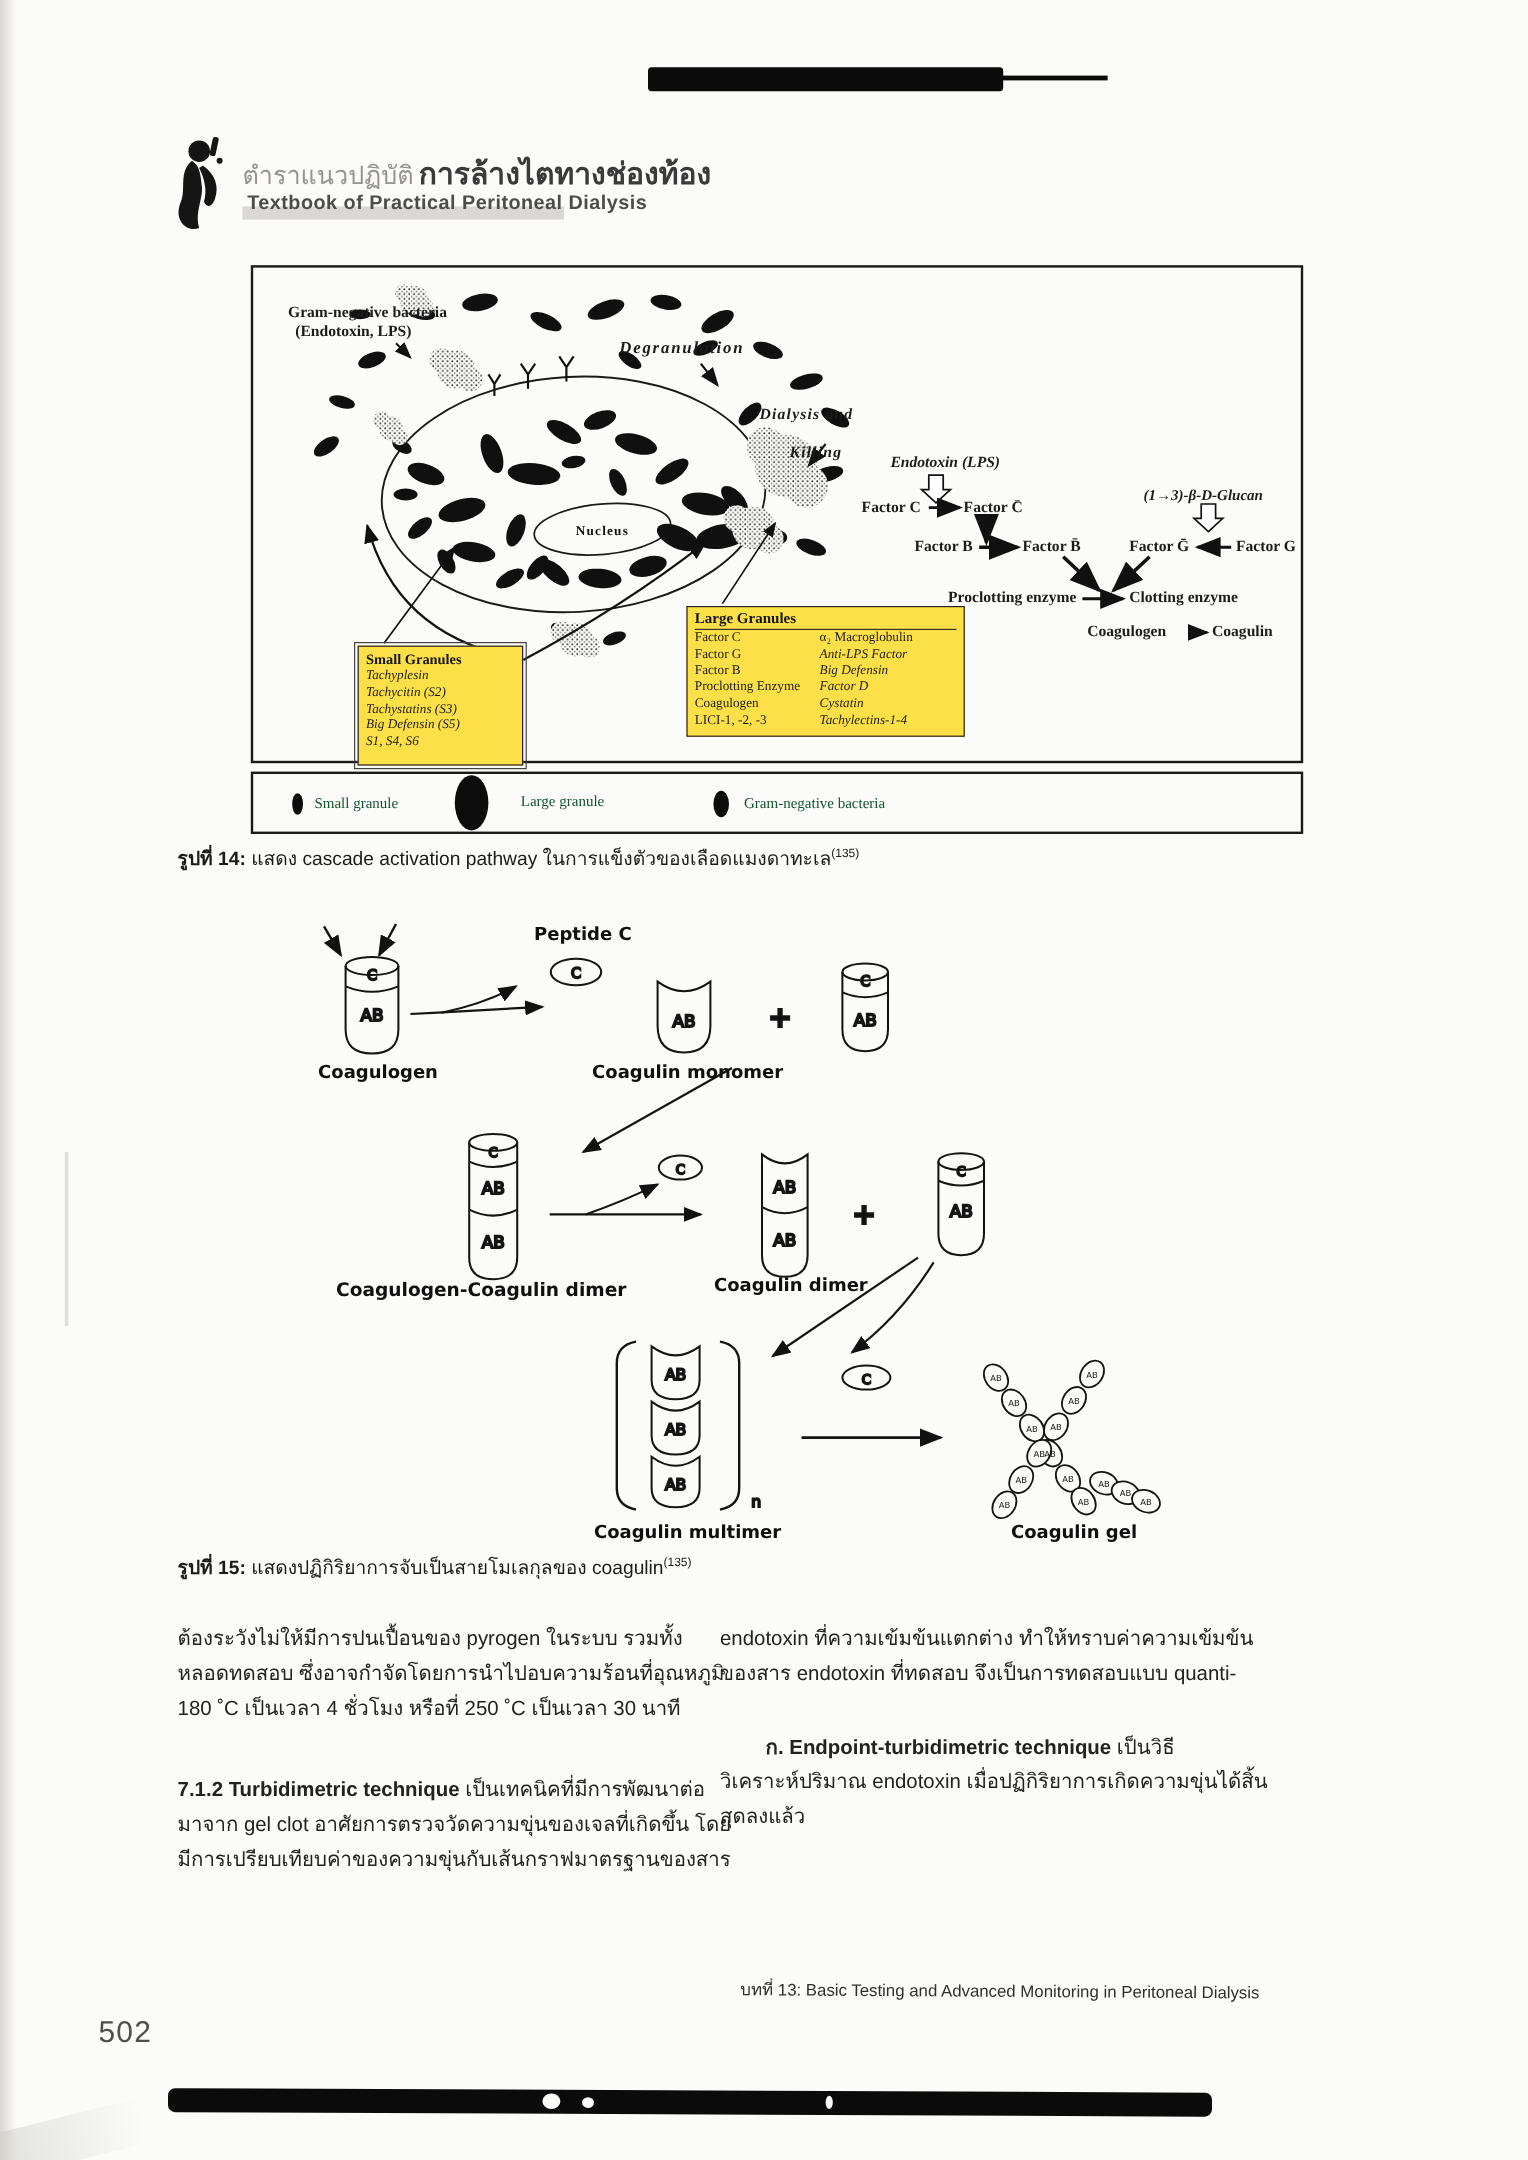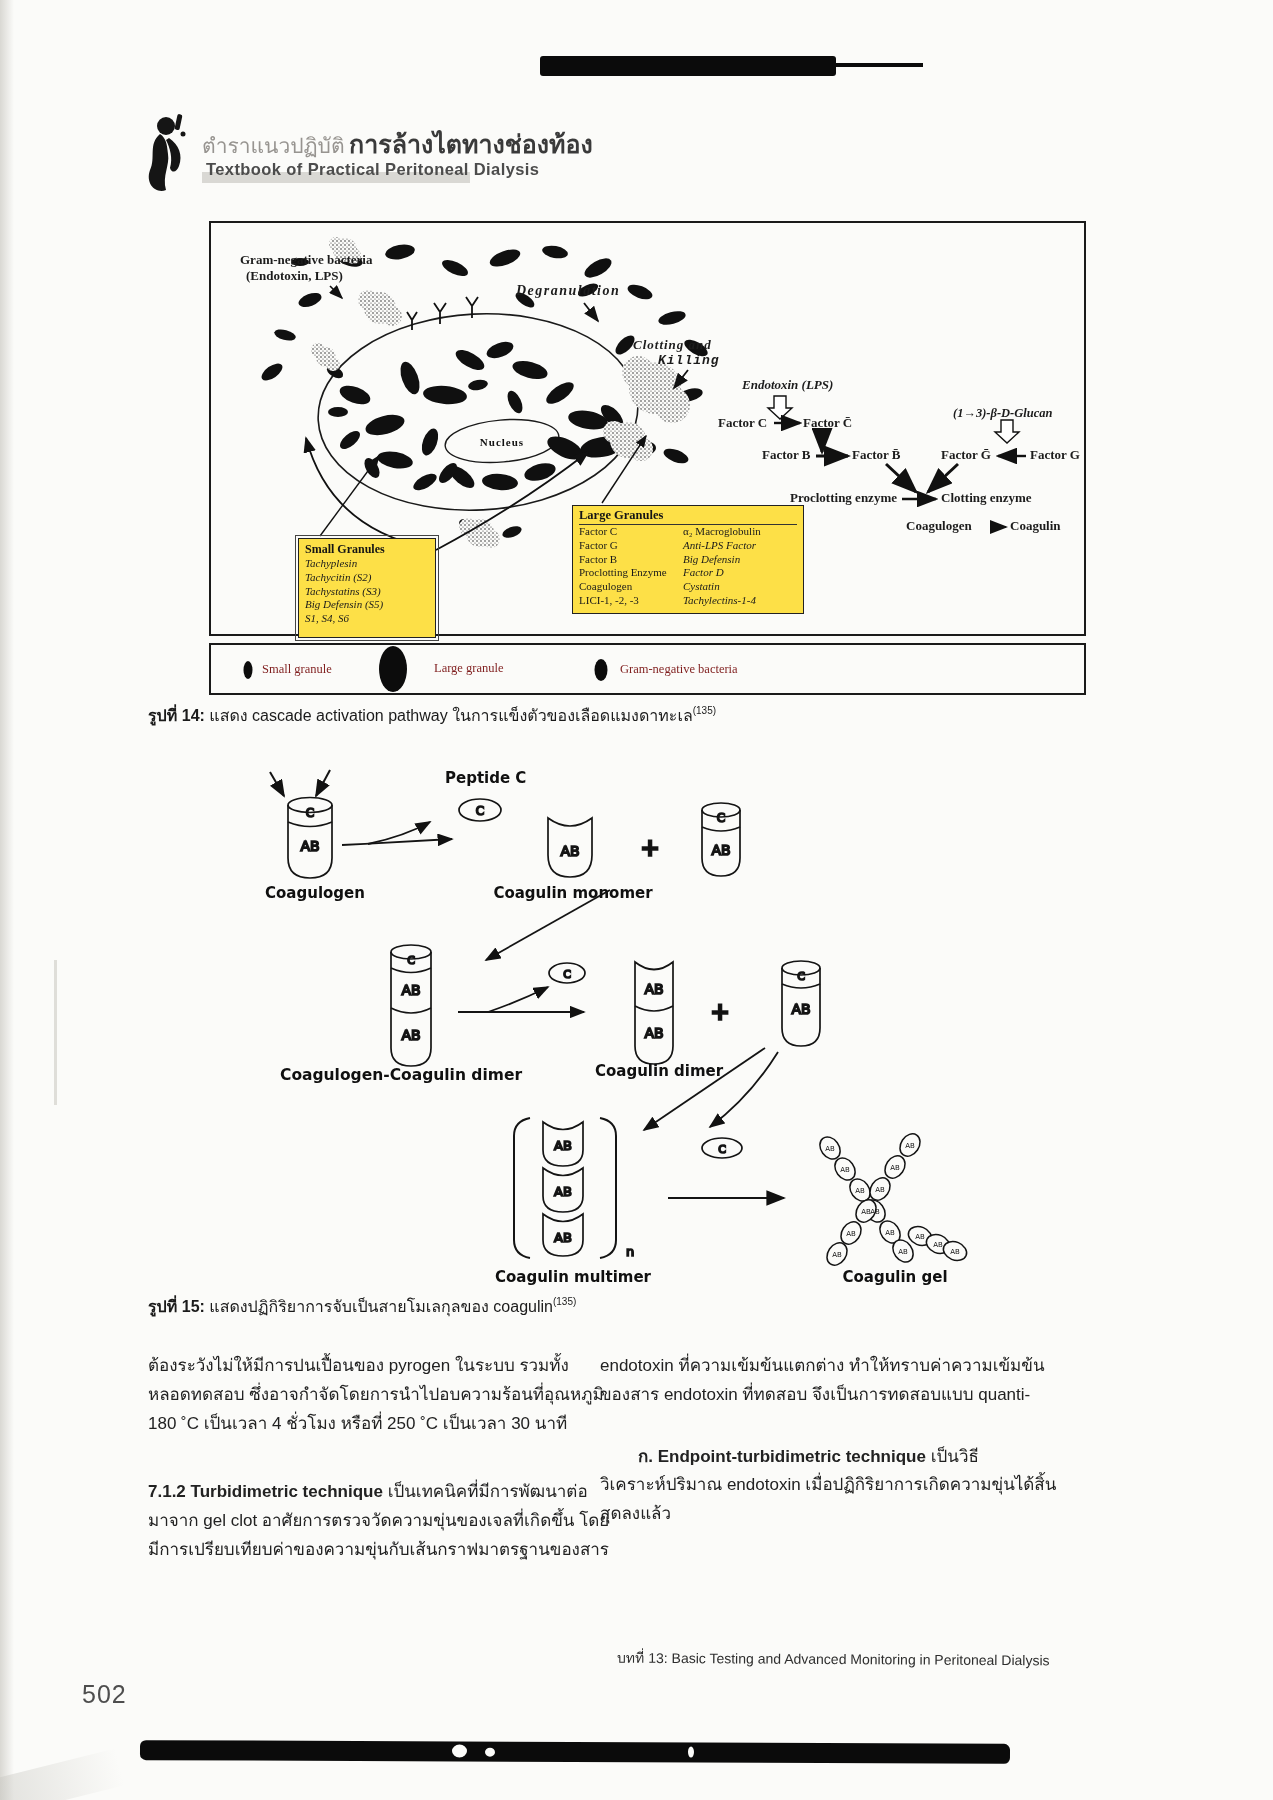--- a/index.html
+++ b/index.html
@@ -7,21 +7,21 @@
        font-family:"Liberation Sans","DejaVu Sans",sans-serif;}
   .abs{position:absolute;}
   .nowrap{white-space:nowrap;}
   
   .flabel{font-family:"Liberation Serif",serif;font-weight:bold;color:#1c1c1c;white-space:nowrap;font-size:13px;}
   .ital{font-style:italic;}
   .boxed{border:1.5px solid #222;background:#fde047;}
   .dblbox{outline:1px solid #444;outline-offset:2px;}
   .boxtitle{font-family:"Liberation Serif",serif;font-weight:bold;font-size:12px;color:#151515;}
   .boxitem{font-family:"Liberation Serif",serif;font-size:11px;line-height:13.8px;color:#1a1a1a;white-space:nowrap;}
-  .legendlab{font-family:"Liberation Serif",serif;font-size:12.5px;color:#7f1d1d;white-space:nowrap;}
+  .legendlab{font-family:"Liberation Serif",serif;font-size:12.5px;color:#14532d;white-space:nowrap;}
   
   .f15lab{font-family:"DejaVu Sans",sans-serif;font-weight:bold;font-size:15px;color:#101010;text-align:center;white-space:nowrap;}
   
   .caption{font-size:16px;color:#1b1b1b;white-space:nowrap;}
   .caption b{font-weight:bold;}
   .sup{font-size:10px;vertical-align:7px;}
   .bodyline{font-size:17px;line-height:28.8px;color:#222;white-space:nowrap;}
   .bodyhead{font-weight:bold;}
   svg{overflow:visible;}
   svg text{font-family:"DejaVu Sans",sans-serif;fill:#111;}
@@ -198,22 +198,22 @@
     <g fill="#0c0c0c">
       <ellipse cx="248" cy="670" rx="4.5" ry="9"></ellipse>
       <ellipse cx="393" cy="669" rx="14" ry="23"></ellipse>
       <ellipse cx="601" cy="670" rx="6.5" ry="11"></ellipse>
     </g>
   </svg>
 
   <div class="abs flabel" style="left:240px;top:252px;">Gram-negative bacteria</div>
   <div class="abs flabel" style="left:246px;top:268px;">(Endotoxin, LPS)</div>
   <div class="abs flabel ital" style="left:516px;top:283px;font-size:14px;letter-spacing:1.5px;">Degranulation</div>
-  <div class="abs flabel ital" style="left:633px;top:337px;letter-spacing:1px;">Clotting and</div>
-  <div class="abs flabel ital" style="left:658px;top:353px;letter-spacing:1px;font-family:Liberation Mono, monospace;">Killing</div>
+  <div class="abs flabel ital" style="left:633px;top:337px;letter-spacing:1px;">Dialysis and</div>
+  <div class="abs flabel ital" style="left:658px;top:369px;letter-spacing:1px;">Killing</div>
   <div class="abs flabel ital" style="left:742px;top:377px;">Endotoxin (LPS)</div>
   <div class="abs flabel" style="left:718px;top:415px;">Factor C</div>
   <div class="abs flabel" style="left:803px;top:415px;">Factor C̄</div>
   <div class="abs flabel" style="left:762px;top:447px;">Factor B</div>
   <div class="abs flabel" style="left:852px;top:447px;">Factor B̄</div>
   <div class="abs flabel ital" style="left:953px;top:406px;font-size:12.5px;">(1→3)-β-D-Glucan</div>
   <div class="abs flabel" style="left:941px;top:447px;">Factor Ḡ</div>
   <div class="abs flabel" style="left:1030px;top:447px;">Factor G</div>
   <div class="abs flabel" style="left:790px;top:490px;">Proclotting enzyme</div>
   <div class="abs flabel" style="left:941px;top:490px;">Clotting enzyme</div>

